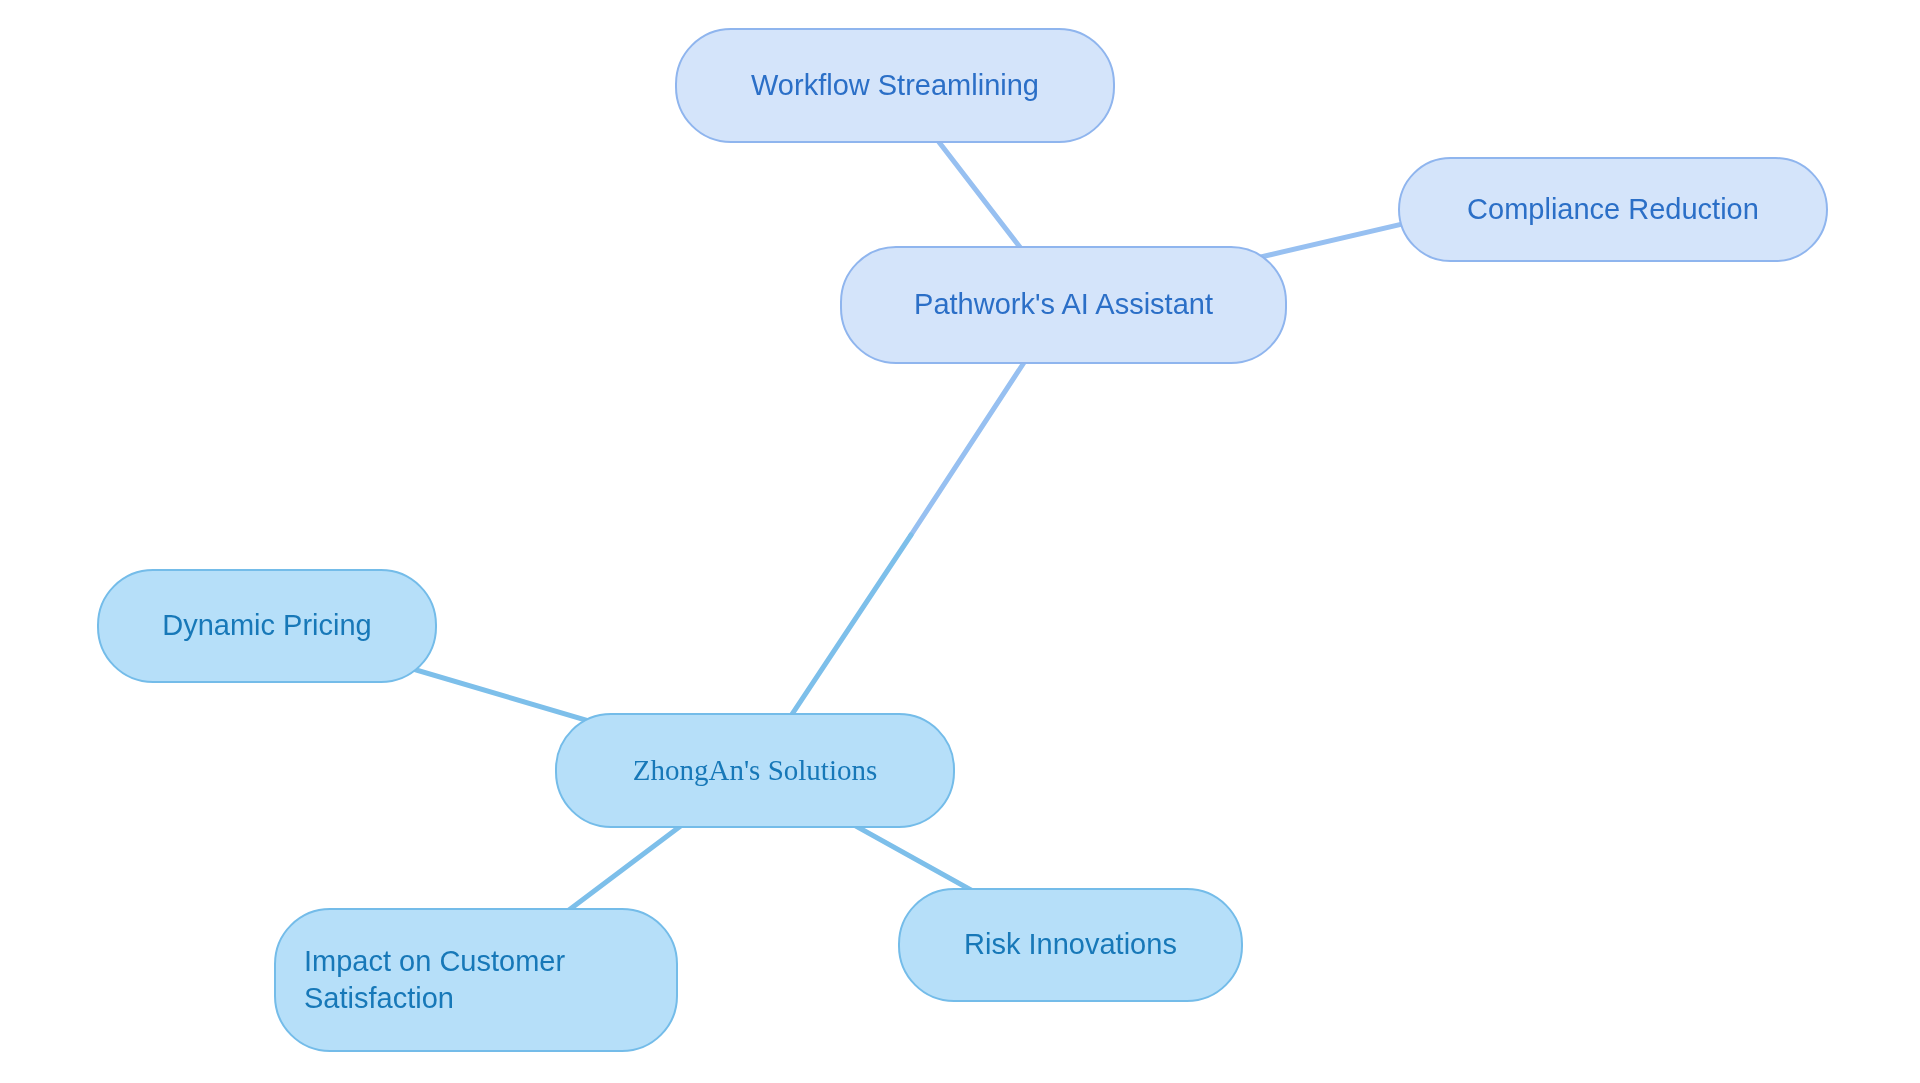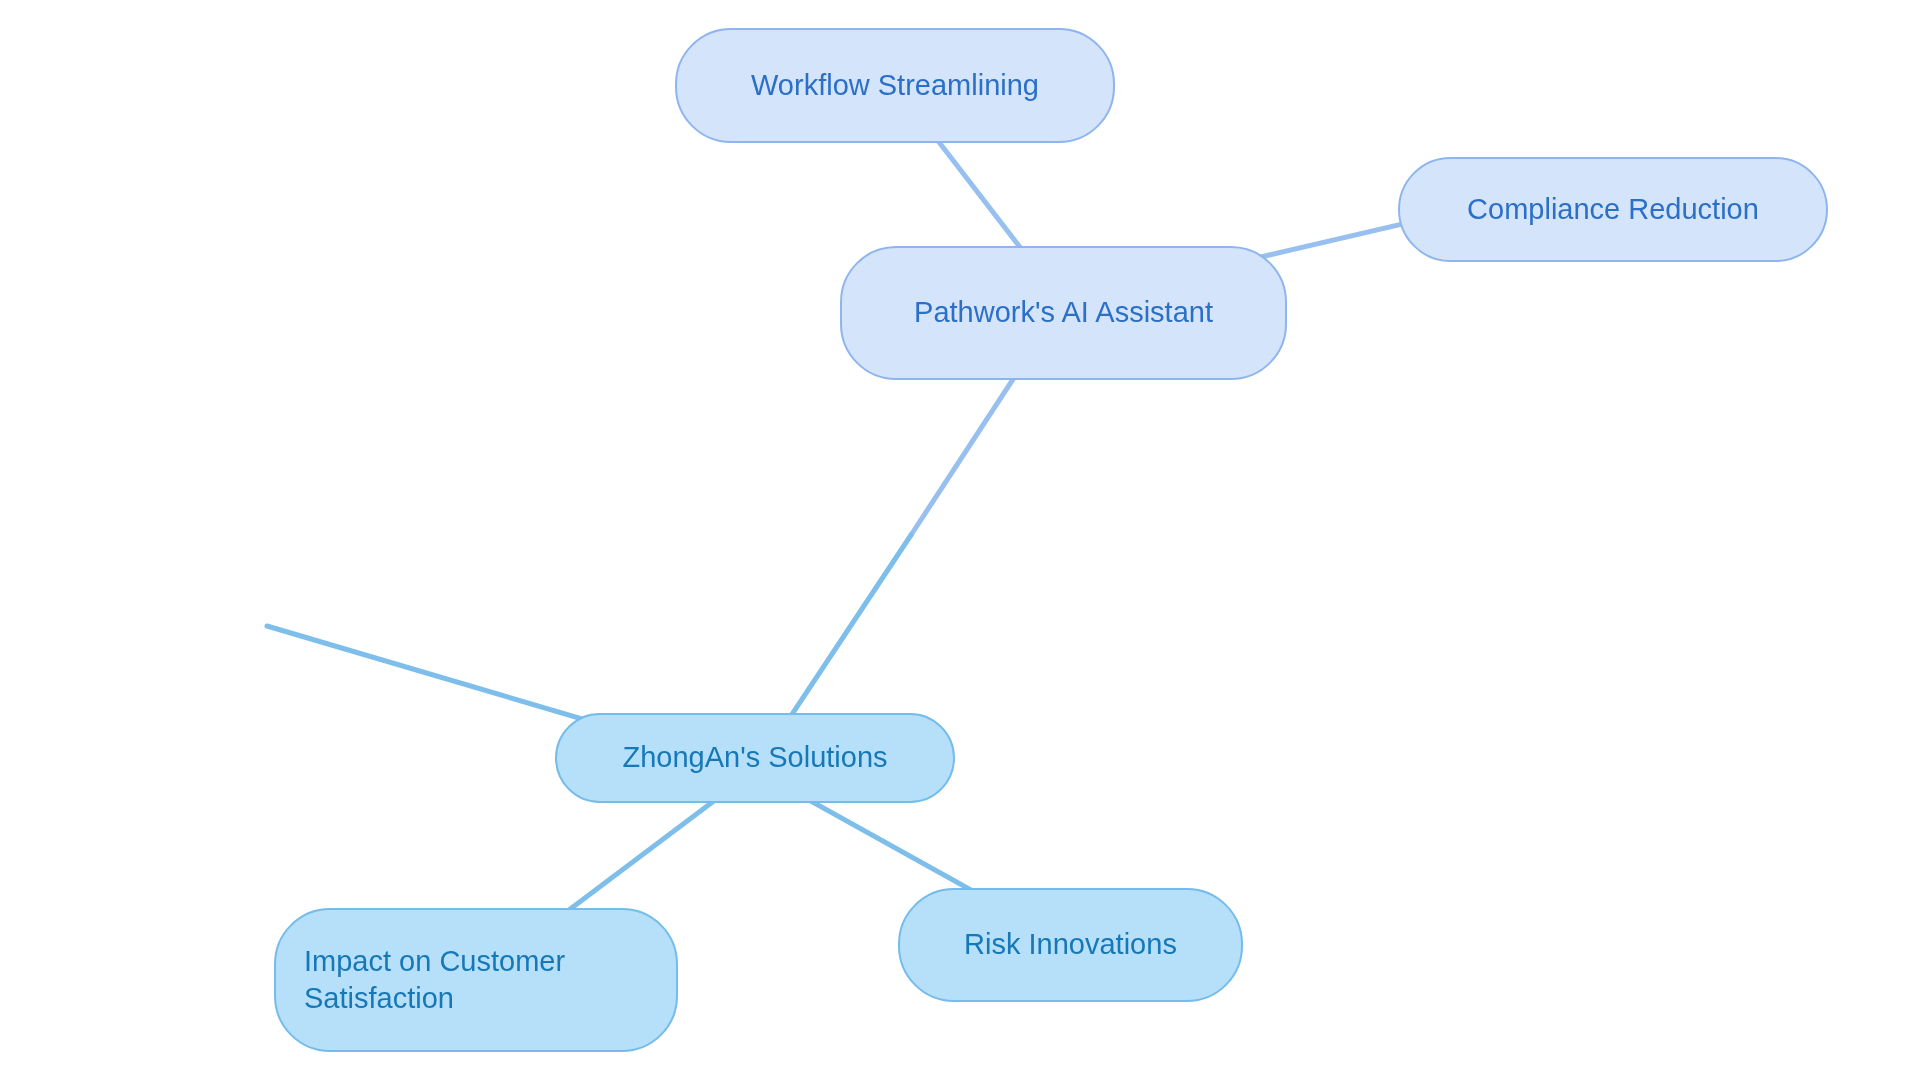--- a/index.html
+++ b/index.html
@@ -55,23 +55,23 @@
   .node-central {
     background: var(--central-fill, #12161f);
     border: 2px solid var(--central-border, #363c47);
     color: var(--central-text, #f7f8fa);
     font-size: 30px;
     border-radius: 58px;
   }
   
   .pos-workflow   { left: 675px;  top: 28px;  width: 440px; height: 115px; }
   .pos-compliance { left: 1398px; top: 130px; width: 430px; height: 105px; margin-top: 27px; }
-  .pos-pathwork   { left: 840px;  top: 246px; width: 447px; height: 134px; }
+  .pos-pathwork   { left: 840px;  top: 246px; width: 447px; height: 118px; }
   .pos-central    { left: 691px;  top: 458px; width: 441px; height: 154px; }
-  .pos-zhongan    { left: 555px;  top: 713px; width: 400px; height: 90px; }
+  .pos-zhongan    { left: 555px;  top: 713px; width: 400px; height: 115px; font-family: Liberation Serif, serif; }
   .pos-dynamic    { left: 97px;   top: 569px; width: 340px; height: 114px; }
   .pos-impact     { left: 274px;  top: 908px; width: 404px; height: 144px; }
   .pos-risk       { left: 898px;  top: 888px; width: 345px; height: 114px; }
 </style>
 </head>
 <body>
 
 <div class="canvas">
 
   <svg class="edges-layer" width="1920" height="1083" viewBox="0 0 1920 1083" xmlns="http://www.w3.org/2000/svg">
@@ -94,20 +94,23 @@
 
   <div class="node node-branch-pathwork pos-pathwork">
     <span>Pathwork's AI Assistant</span>
   </div>
 
 
   <div class="node node-branch-zhongan pos-zhongan">
     <span>ZhongAn's Solutions</span>
   </div>
 
+  <div class="node node-branch-zhongan pos-dynamic">
+    <span>Dynamic Pricing</span>
+  </div>
 
   <div class="node node-branch-zhongan pos-impact">
     <span>Impact on Customer Satisfaction</span>
   </div>
 
   <div class="node node-branch-zhongan pos-risk">
     <span>Risk Innovations</span>
   </div>
 
 </div>

